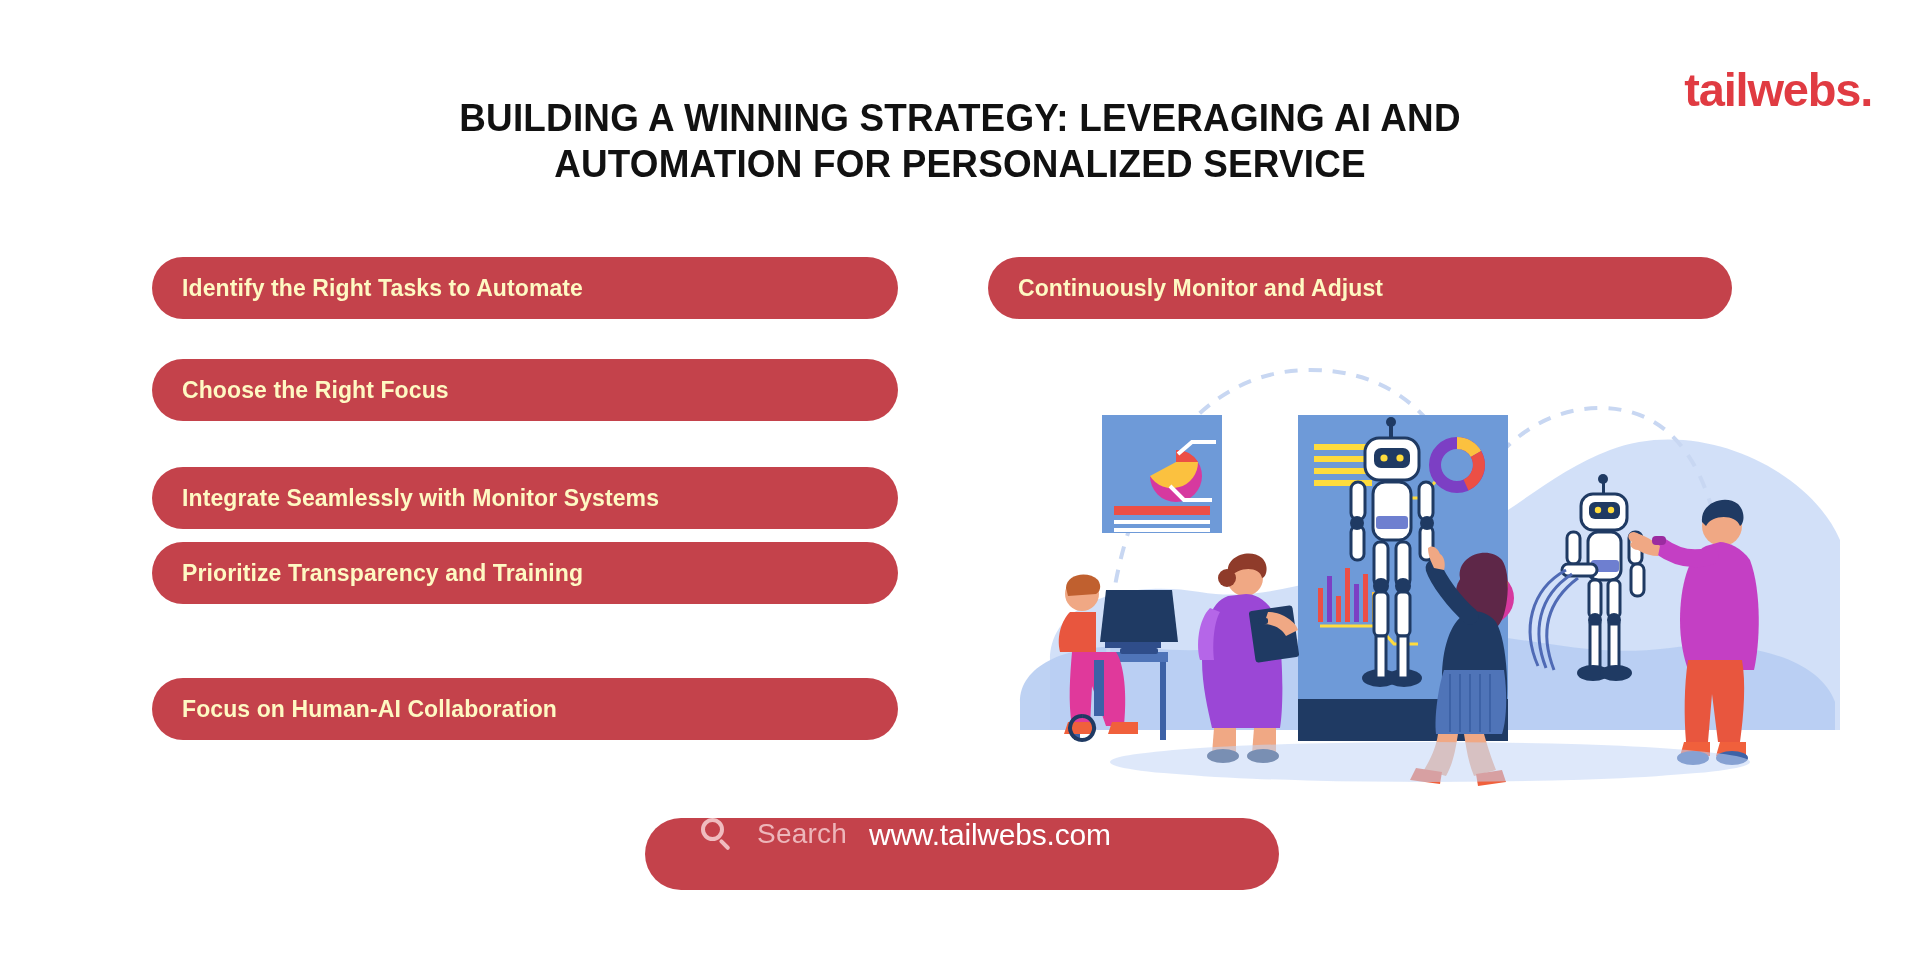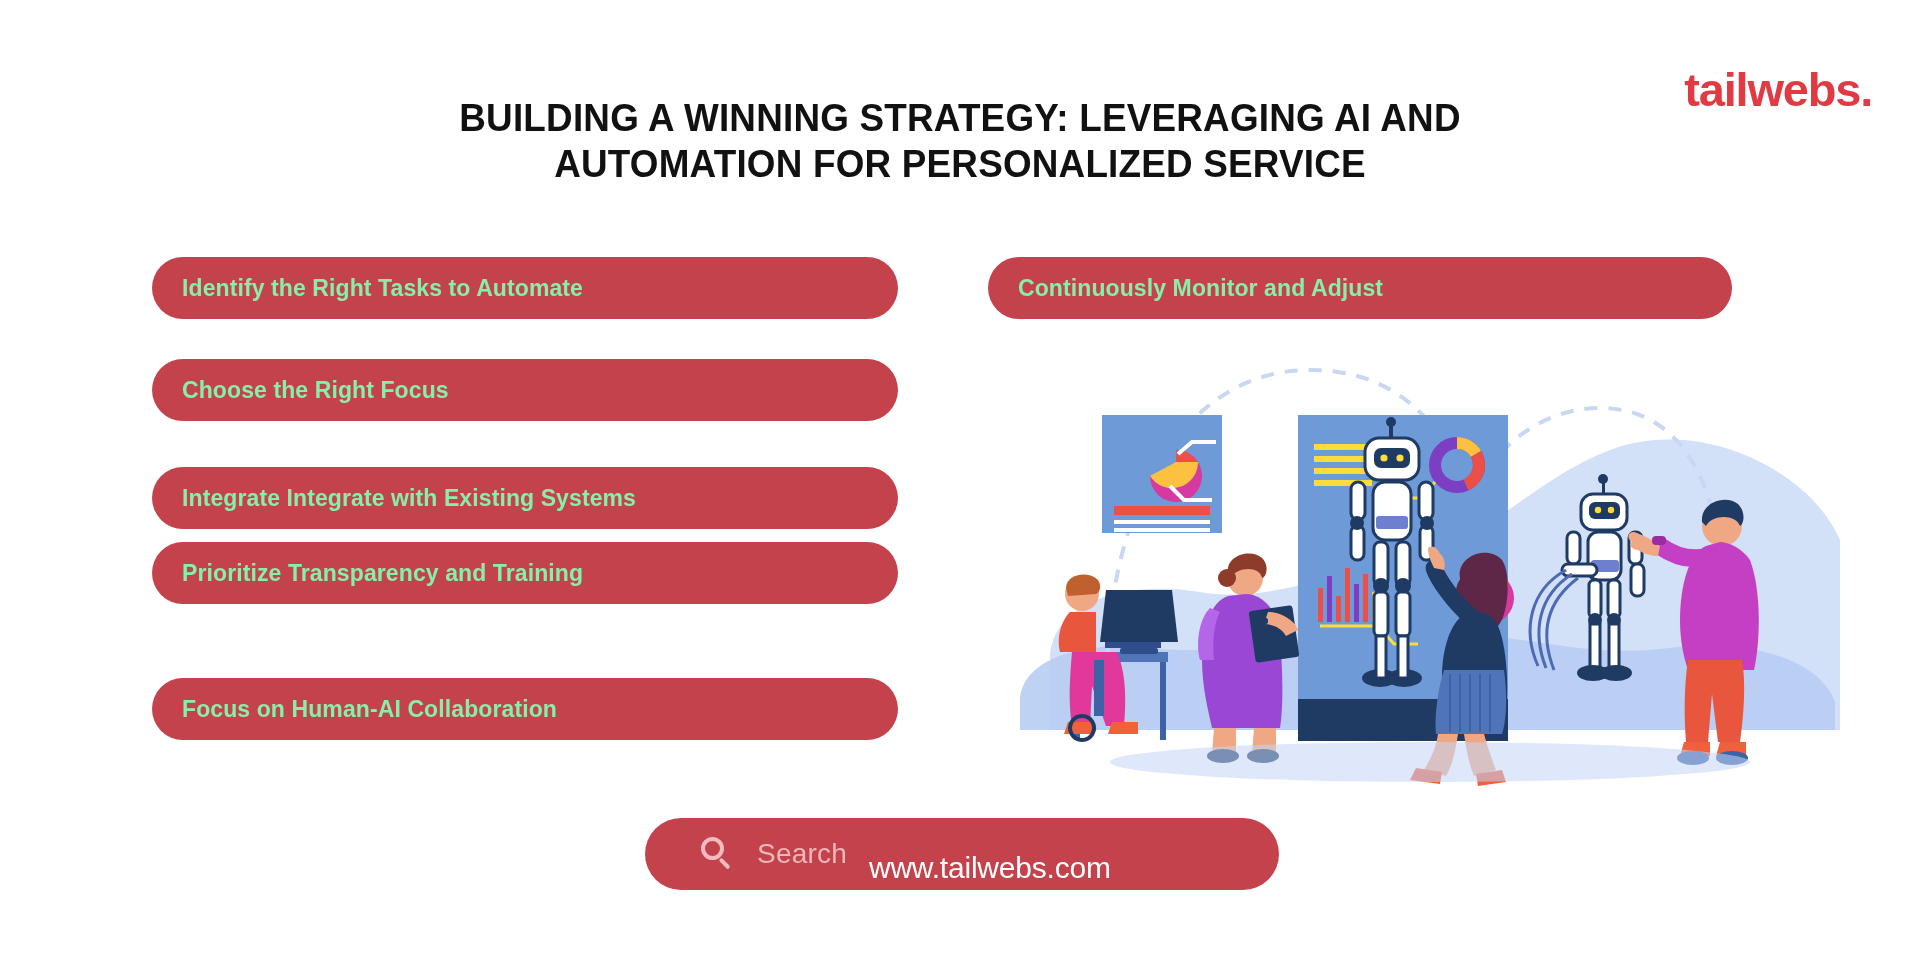--- a/index.html
+++ b/index.html
@@ -36,81 +36,80 @@
 
   
   .pill{
     position:absolute;
     height:62px;
     background:#c4424b;
     border-radius:31px;
     display:flex;align-items:center;
     box-sizing:border-box;
     padding-left:30px;
-    color:#86efac;
+    color:#fef9c3;
     font-weight:700;
     font-size:23px;
     letter-spacing:0.1px;
     font-family:"Liberation Sans", sans-serif;
   }
   .pill-left{left:152px;width:746px;}
   .p0{top:257px;}
   .p1{top:359px;}
   .p2{top:467px;}
   .p3{top:542px;}
   .p4{top:678px;}
   .pill-right{left:988px;width:744px;top:257px;text-align:right;}
 
   
   .searchbar{
     position:absolute;left:645px;top:818px;
     width:634px;height:72px;
     background:#c4424b;border-radius:36px;
-    display:flex;align-items:center;
+    display:flex;
     padding-left:56px;box-sizing:border-box;
   }
   .search-icon{width:34px;height:34px;flex:0 0 auto;position:relative;}
   .search-icon .ring{
     position:absolute;left:0;top:0;width:23px;height:23px;
     border:4px solid #f0bcbf;border-radius:50%;box-sizing:border-box;
   }
   .search-icon .handle{
     position:absolute;left:19px;top:20px;width:13px;height:4px;
     background:#f0bcbf;border-radius:3px;
     transform:rotate(45deg);transform-origin:left center;
   }
   .search-placeholder{
     margin-left:22px;color:#edb6ba;font-size:28px;font-weight:400;
     letter-spacing:0.2px;
   }
   .search-value{
     margin-left:22px;color:#ffffff;font-size:30px;font-weight:500;
     letter-spacing:-0.2px;
-    margin-top:28px;
   }
 
   
   .illus{position:absolute;left:1010px;top:330px;width:830px;height:470px;}
   .illus svg{display:block;width:830px;height:470px;}
 </style>
 </head>
 <body>
 
 <div class="stage">
 
   <div class="logo">tailwebs.</div>
 
   <div class="title">
     <span class="l1">BUILDING A WINNING STRATEGY: LEVERAGING AI AND</span>
     <span class="l2">AUTOMATION FOR PERSONALIZED SERVICE</span>
   </div>
 
   <div class="pill pill-left p0">Identify the Right Tasks to Automate</div>
   <div class="pill pill-left p1">Choose the Right Focus</div>
-  <div class="pill pill-left p2">Integrate Integrate with Existing Systems</div>
+  <div class="pill pill-left p2">Integrate Seamlessly with Monitor Systems</div>
   <div class="pill pill-left p3">Prioritize Transparency and Training</div>
   <div class="pill pill-left p4">Focus on Human-AI Collaboration</div>
 
   <div class="pill pill-right">Continuously Monitor and Adjust</div>
 
   <div class="illus">
     <svg viewBox="0 0 830 470" xmlns="http://www.w3.org/2000/svg">
 
       <path d="M40 330 C40 270 120 250 190 262 C250 272 300 250 360 240 C470 222 520 150 600 120 C690 86 800 140 830 210 L830 400 L40 400 Z" fill="#c3d6f5" opacity="0.75"></path>
       <path d="M10 372 C10 330 70 310 140 318 C230 328 300 300 380 300 C520 300 560 330 660 318 C740 308 810 330 825 372 L825 400 L10 400 Z" fill="#b7cdf2" opacity="0.9"></path>

